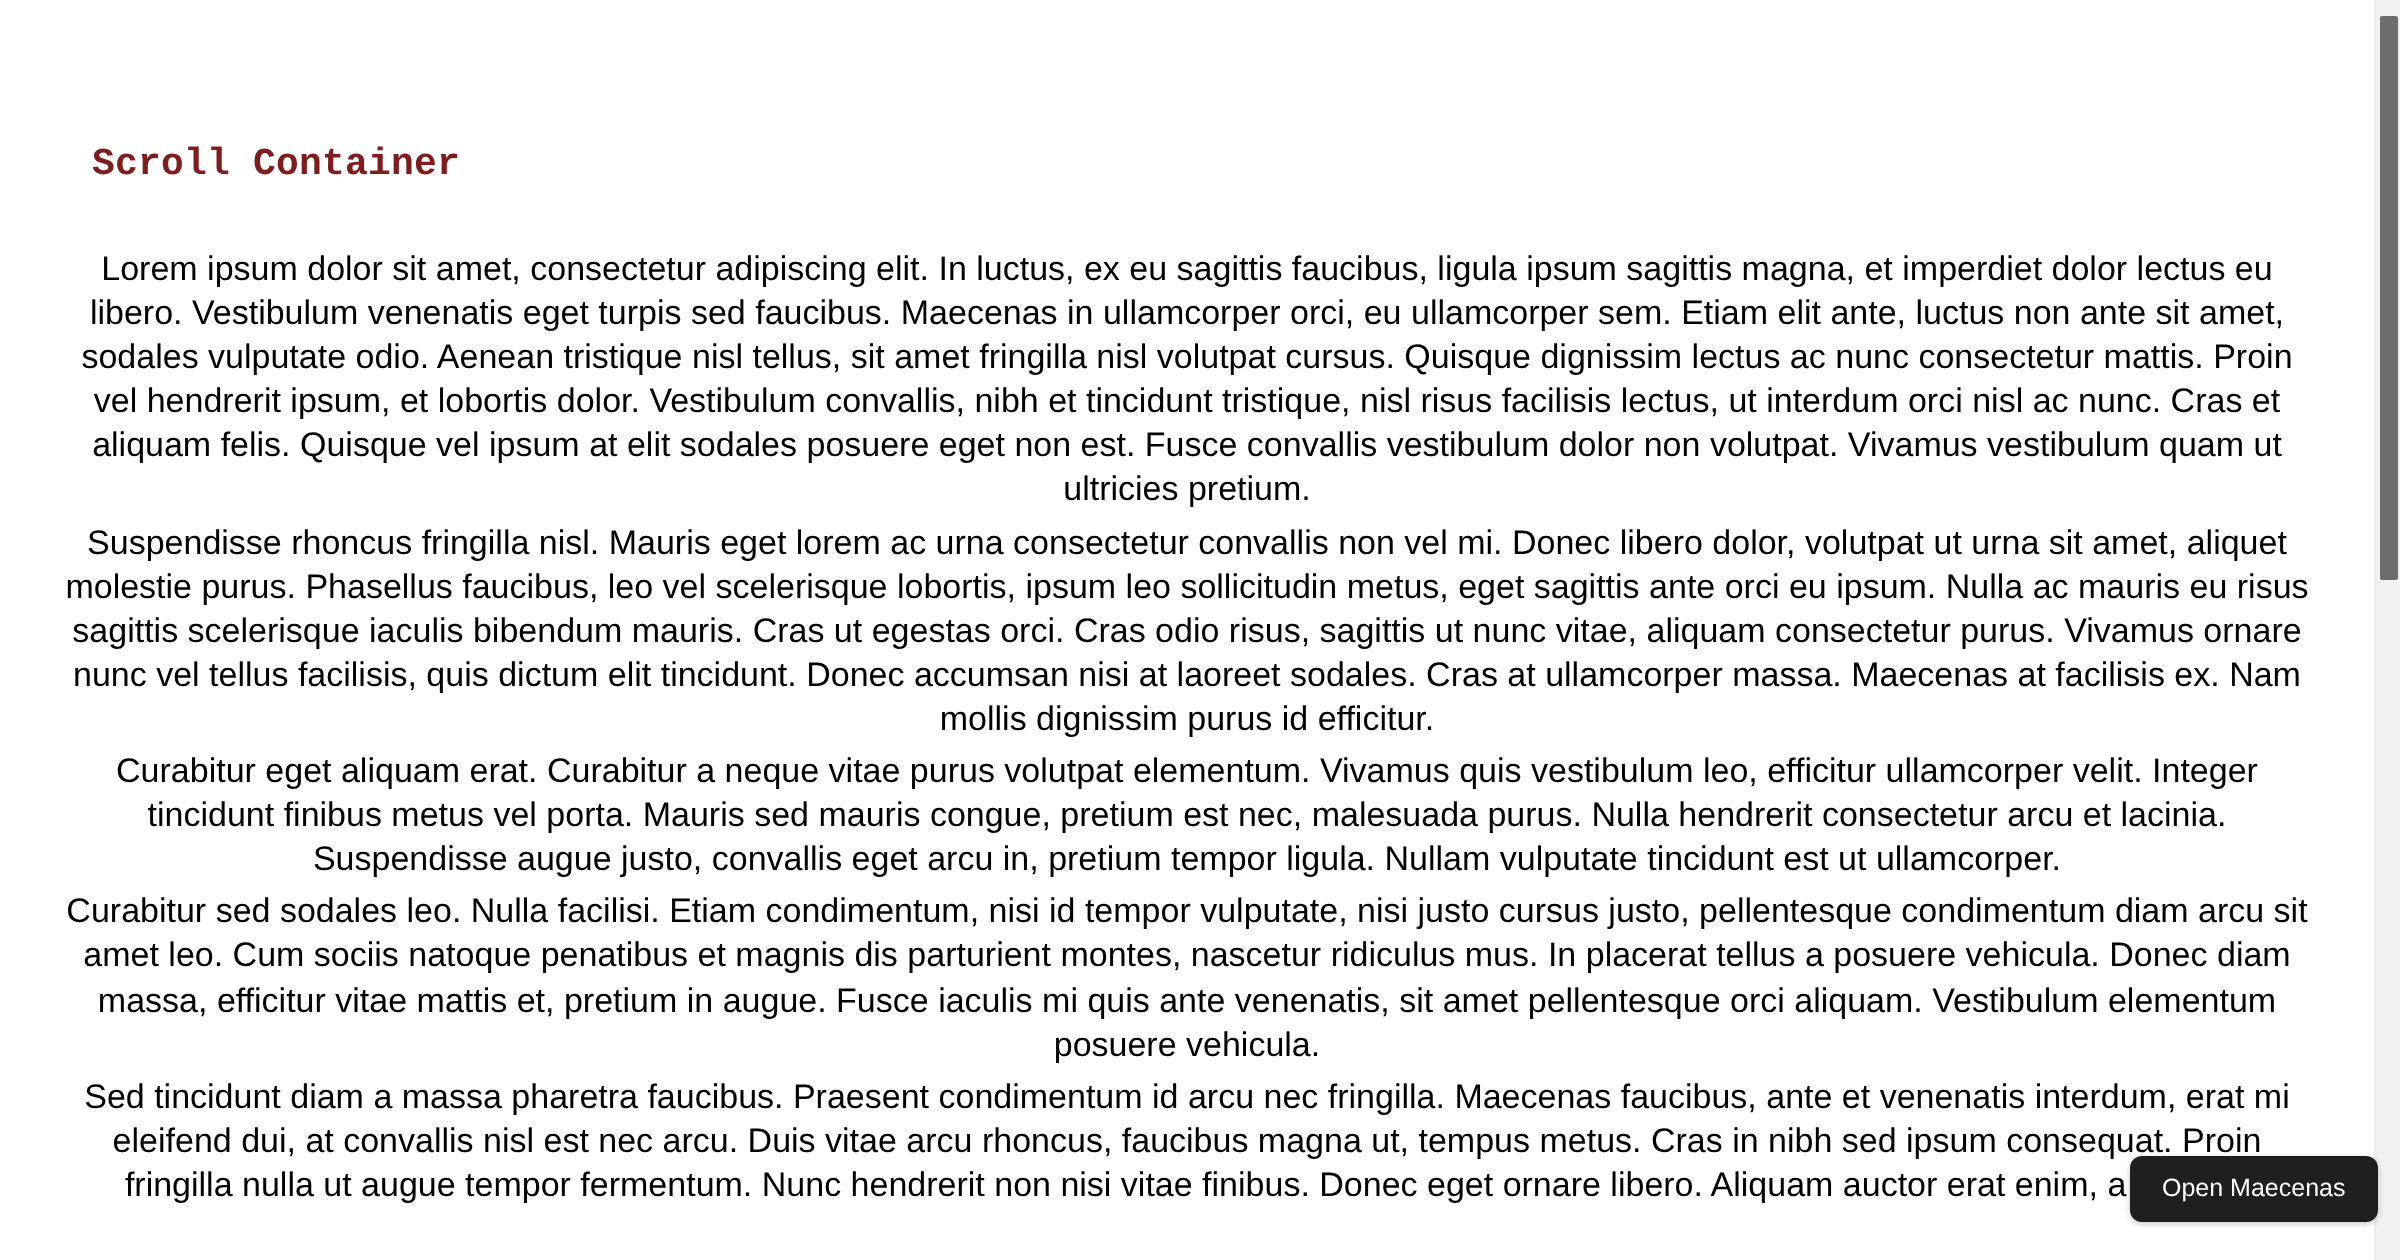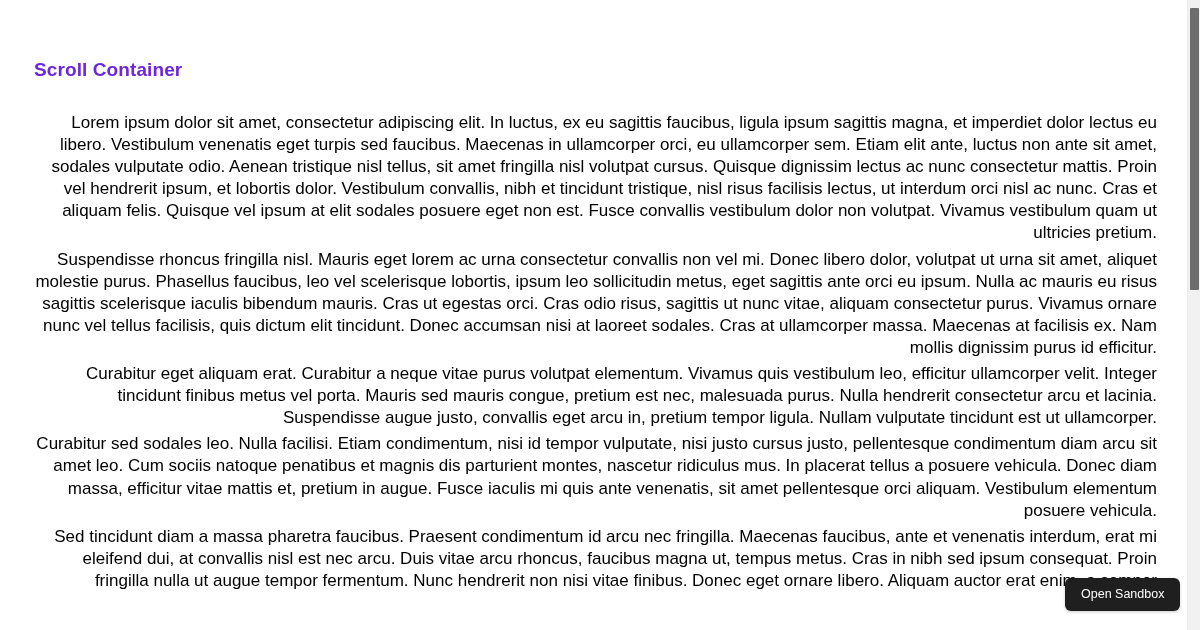--- a/index.html
+++ b/index.html
@@ -37,33 +37,34 @@
     padding: 0 30px 0 30px;
     background: #ffffff;
   }
 
   
   #page-title {
     font-size: 19px;
     font-weight: bold;
     line-height: 22px;
     letter-spacing: 0.1px;
-    margin: 4px;
+    margin: 16px;
     padding: 55px 0 0 0;
-    color: #6d28d9;
+    color: #7f1d1d;
+    font-family: Liberation Mono, monospace;
   }
 
   
   .para {
     font-size: 17px;
     line-height: 22.1px;
     margin: 0;
     padding: 0;
     color: #000000;
-    text-align: right;
+    text-align: center;
     word-spacing: 0px;
   }
 
   .para-first { margin-top: 31px; }
   .para + .para { margin-top: 4px; }
 
   
   #scrollbar-track {
     position: absolute;
     top: 0;
@@ -126,15 +127,15 @@
     <p class="para">Curabitur sed sodales leo. Nulla facilisi. Etiam condimentum, nisi id tempor vulputate, nisi justo cursus justo, pellentesque condimentum diam arcu sit amet leo. Cum sociis natoque penatibus et magnis dis parturient montes, nascetur ridiculus mus. In placerat tellus a posuere vehicula. Donec diam massa, efficitur vitae mattis et, pretium in augue. Fusce iaculis mi quis ante venenatis, sit amet pellentesque orci aliquam. Vestibulum elementum posuere vehicula.</p>
 
     <p class="para">Sed tincidunt diam a massa pharetra faucibus. Praesent condimentum id arcu nec fringilla. Maecenas faucibus, ante et venenatis interdum, erat mi eleifend dui, at convallis nisl est nec arcu. Duis vitae arcu rhoncus, faucibus magna ut, tempus metus. Cras in nibh sed ipsum consequat. Proin fringilla nulla ut augue tempor fermentum. Nunc hendrerit non nisi vitae finibus. Donec eget ornare libero. Aliquam auctor erat enim, a semper</p>
 
   </div>
 
   <div id="scrollbar-track">
     <div id="scrollbar-thumb"></div>
   </div>
 
-  <button id="open-sandbox-button">Open Sandbox</button>
+  <button id="open-sandbox-button">Open Maecenas</button>
 
 </div>
 
 </body></html>

